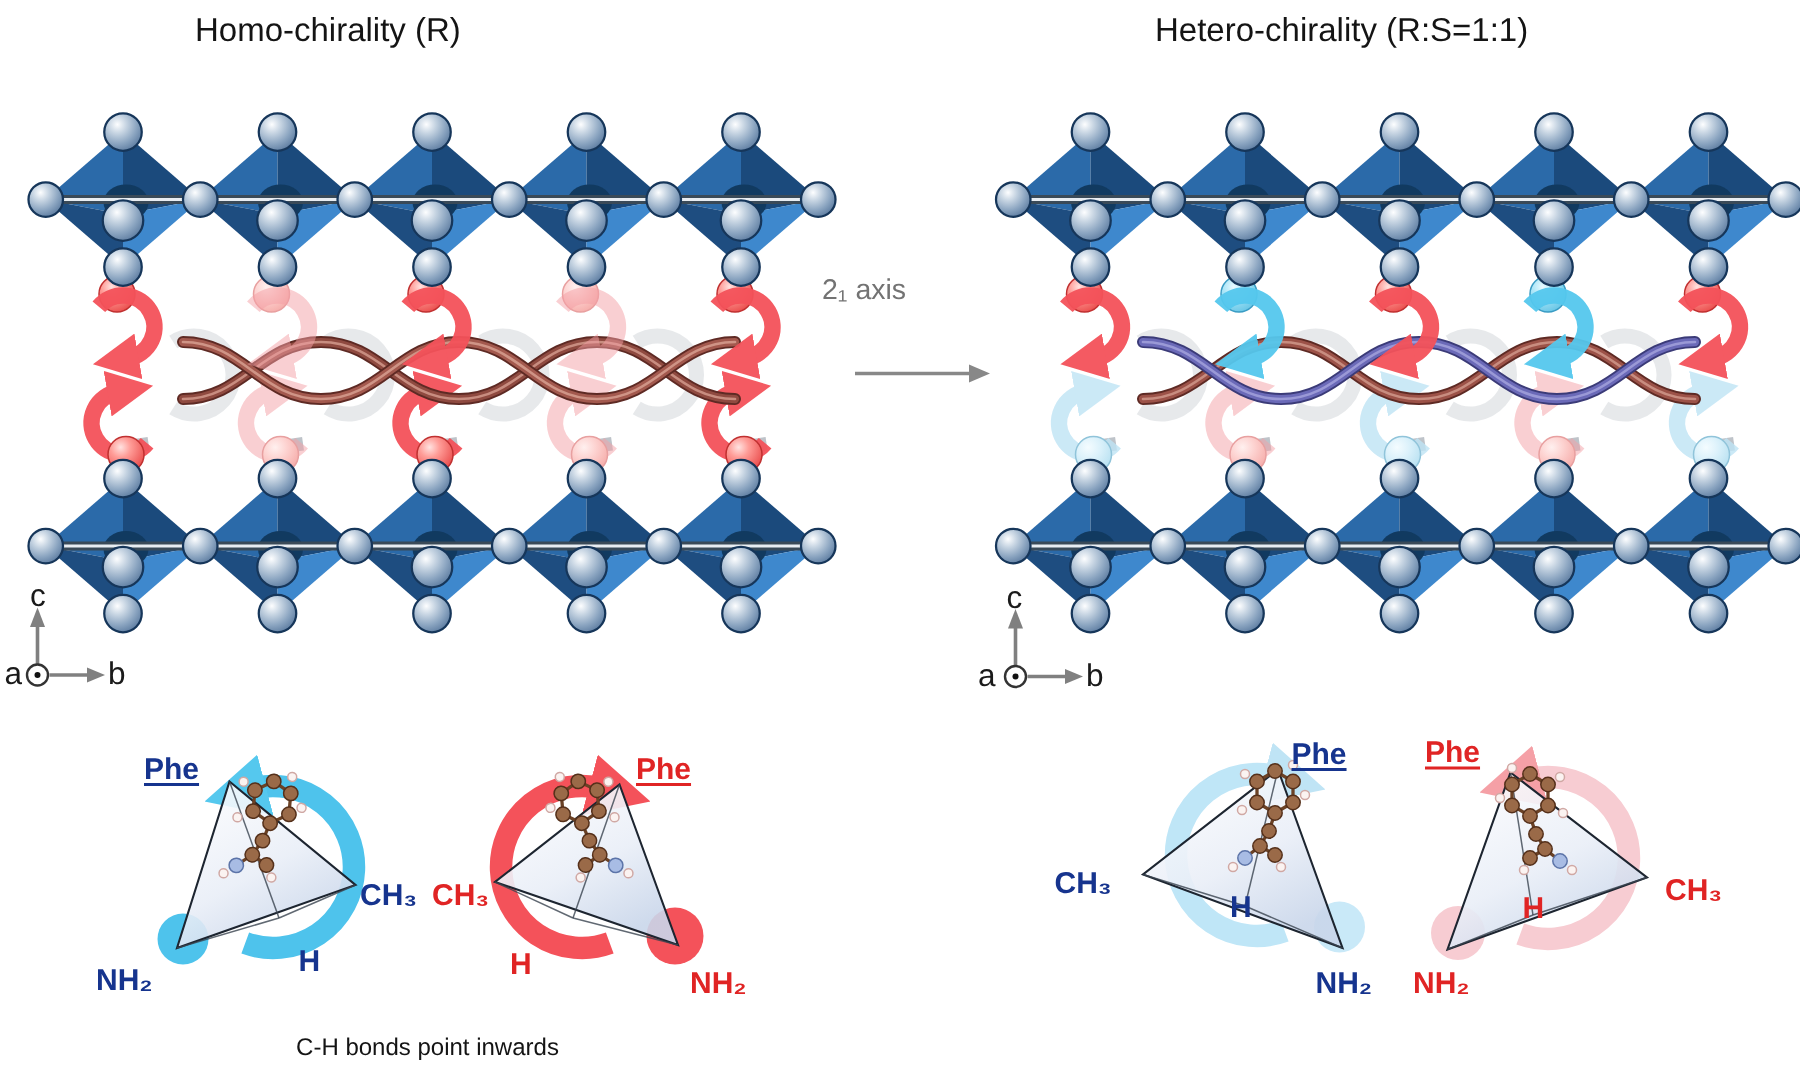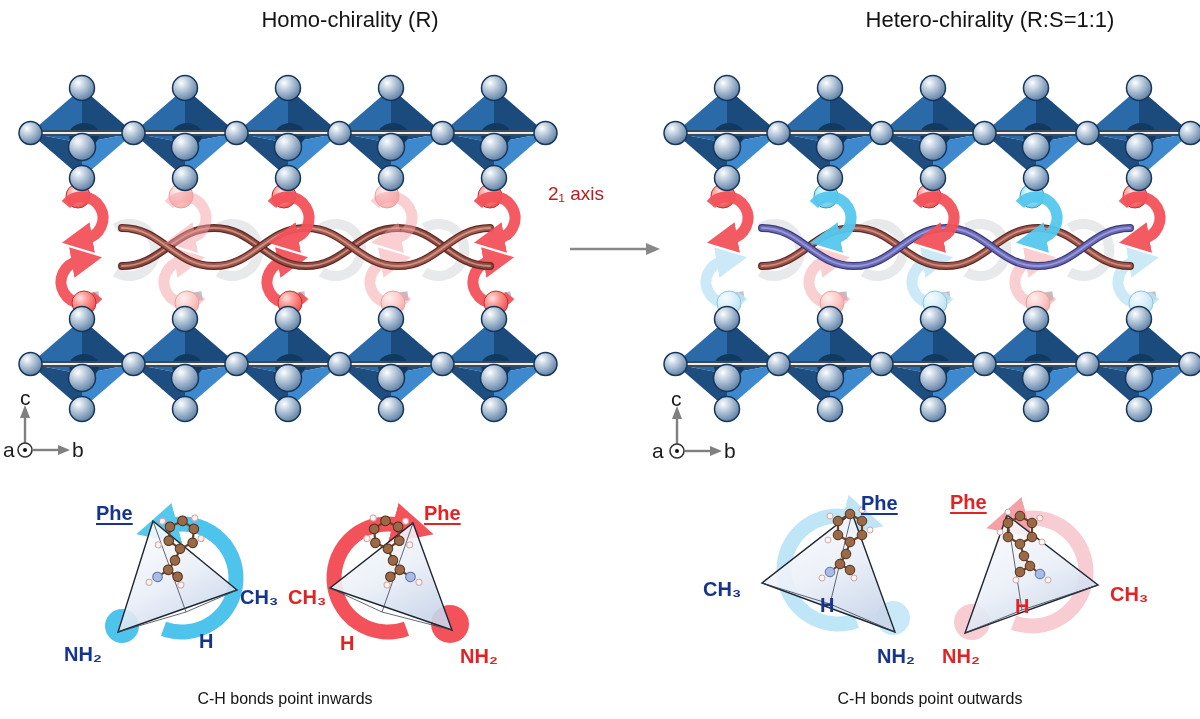--- a/index.html
+++ b/index.html
@@ -1,25 +1,25 @@
 <!DOCTYPE html>
 <html><head>
 <meta charset="utf-8">
 <style>
   html,body{margin:0;padding:0;background:#fff;}
   .fig{position:relative;width:1200px;height:719px;background:#fff;overflow:hidden;
        font-family:"Liberation Sans",sans-serif;}
   .fig svg{position:absolute;left:0;top:0;}
   .lbl{position:absolute;white-space:nowrap;line-height:1.1;}
-  .title{font-size:22px;color:#141414;text-align:center;}
+  .title{font-size:22px;color:#141414;text-align:left;}
   .cap{font-size:16px;color:#141414;text-align:center;}
   .navy{color:#16348e;font-weight:600;font-size:20px;}
   .redl{color:#e02424;font-weight:600;font-size:20px;}
   .axl{font-size:21px;color:#1a1a1a;}
-  .screw{font-size:19px;color:#b91c1c;text-align:right;}
+  .screw{font-size:19px;color:#737373;text-align:right;}
   .squiggle{text-decoration-line:underline;text-decoration-style:wavy;
             text-decoration-color:#e85a5a;text-decoration-thickness:1px;text-underline-offset:3px;text-decoration:underline;}
   .sp{fill:url(#gS);stroke:#16365a;stroke-width:1.5;}
   .hkR{stroke:#f4525a;stroke-width:11;fill:none;opacity:.95;}
   .hkRp{stroke:#f5a0a6;stroke-width:11;fill:none;opacity:.5;}
   .hkC{stroke:#55c8ee;stroke-width:11;fill:none;opacity:.95;}
   .hkCp{stroke:#bfe4f5;stroke-width:11;fill:none;opacity:.8;}
   .ghost{stroke:#a8b0b8;stroke-width:10;fill:none;opacity:.28;}
   .cube{fill:#b3b9bf;opacity:.85;}
   .tet{fill:url(#gT);stroke:#1d2530;stroke-width:1.4;fill-opacity:.9;}
@@ -342,15 +342,14 @@
 <div class="lbl navy" style="left:703px;top:578px;">CH₃</div>
 <div class="lbl navy" style="left:820px;top:594px;">H</div>
 <div class="lbl navy" style="left:877px;top:645px;">NH₂</div>
 
 <div class="lbl redl squiggle" style="left:950px;top:491px;">Phe</div>
 <div class="lbl redl" style="left:1110px;top:583px;">CH₃</div>
 <div class="lbl redl" style="left:1015px;top:595px;">H</div>
 <div class="lbl redl" style="left:942px;top:645px;">NH₂</div>
 
 <div class="lbl cap" style="left:135px;top:690px;width:300px;">C-H bonds point inwards</div>
-<div class="lbl cap" style="left:780px;top:690px;width:300px;">C-H bonds point outwards</div>
 
 </div>
 
 </body></html>

